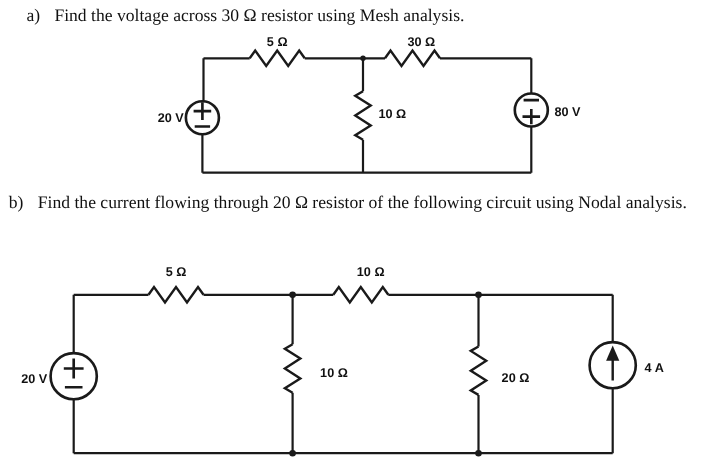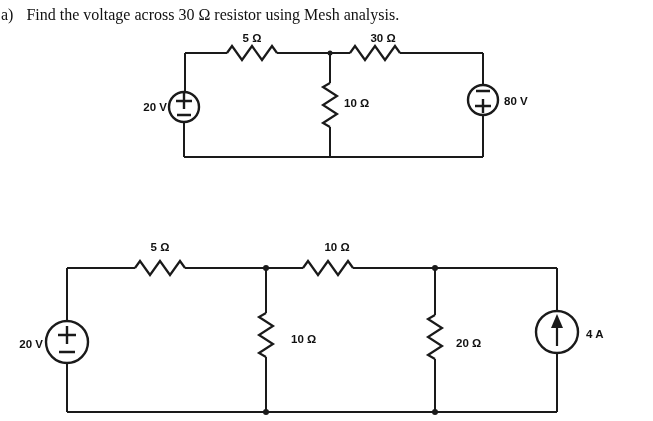--- a/index.html
+++ b/index.html
@@ -20,21 +20,21 @@
     position: absolute;
     font-size: 16px;
     line-height: 1.2;
     white-space: nowrap;
     color: #111111;
   }
   .question .q-label {
     display: inline-block;
     margin-right: 13px;
   }
-  #question-a { left: 1px; top: 5px; }
+  #question-a { left: 24px; top: 5px; }
   #question-b { left: 8px; top: 175px; }
   svg.circuit-layer {
     position: absolute;
     left: 0;
     top: 0;
   }
   .wire {
     fill: none;
     stroke: #1a1a1a;
     stroke-width: 2;
@@ -77,20 +77,23 @@
 </style>
 </head>
 <body>
 
 <div class="page">
 
   <div class="question" id="question-a">
     <span class="q-label">a)</span><span>Find the voltage across 30 Ω resistor using Mesh analysis.</span>
   </div>
 
+  <div class="question" id="question-b">
+    <span class="q-label">b)</span><span>Find the current flowing through 20 Ω resistor of the following circuit using Nodal analysis.</span>
+  </div>
 
   <svg class="circuit-layer" width="653" height="421" viewBox="0 0 653 421">
 
     <g>
 
       <path class="wire" d="M185 53 H227 M277 53 H350 M400 53 H483
                M185 53 V92 M184 122 V157 M184 157 H483
                M330 53 V83 M330 127 V157
                M483 53 V85 M483 115 V157"></path>
 

